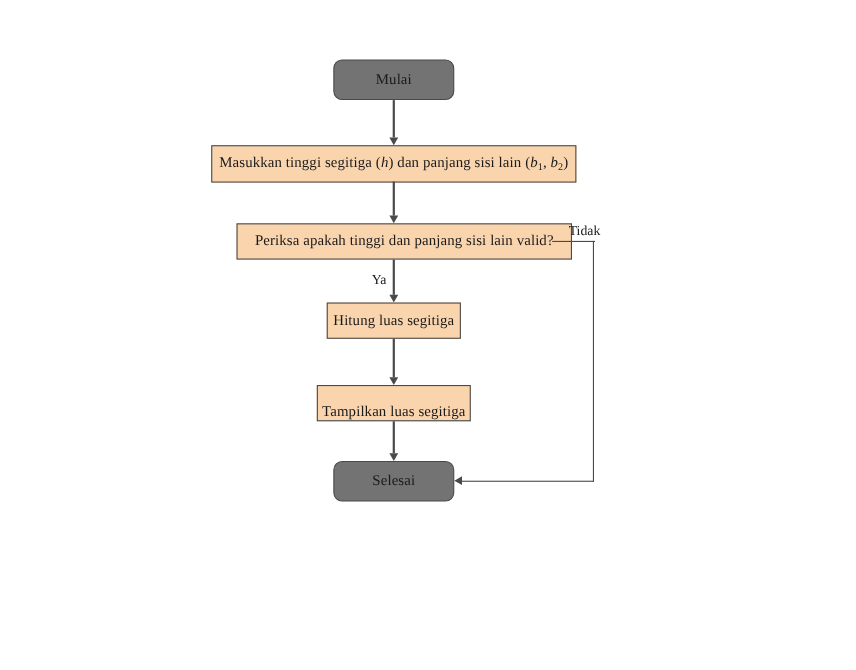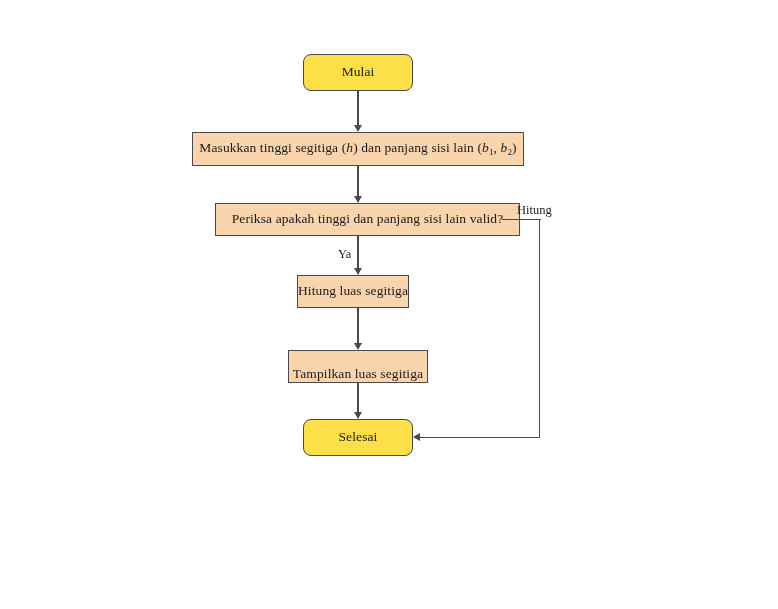--- a/index.html
+++ b/index.html
@@ -21,21 +21,21 @@
     display: flex;
     align-items: center;
     justify-content: center;
     color: #1a1a1a;
     font-size: 13.5px;
     line-height: 1.1;
     white-space: nowrap;
     letter-spacing: 0.1px;
   }
   .node-terminal {
-    background: #fde047;
+    background: #737373;
     border: 1.3px solid #4a4a4a;
     border-radius: 8px;
   }
   .node-process {
     background: #fad4ad;
     border: 1.3px solid #4a4a4a;
     border-radius: 0px;
   }
   .edge-line {
     position: absolute;
@@ -94,21 +94,21 @@
   <div class="arrow-down" style="left:353.8px; top:196px;"></div>
 
   <div class="node node-process" style="left:215px; top:203px; width:305px; height:33px;">
     <span>Periksa apakah tinggi dan panjang sisi lain valid?</span>
   </div>
 
   <div class="edge-line edge-v" style="left:357.4px; top:236px; height:32px;"></div>
   <div class="arrow-down" style="left:353.8px; top:268px;"></div>
   <div class="edge-label" style="left:338px; top:247px;font-family:Liberation Serif, serif;">Ya</div>
 
-  <div class="node node-process" style="left:297px; top:275px; width:112px; height:33px;">
+  <div class="node node-process" style="left:297px; top:275px; width:122px; height:33px;">
     <span>Hitung luas segitiga</span>
   </div>
 
   <div class="edge-line edge-v" style="left:357.4px; top:308px; height:35px;"></div>
   <div class="arrow-down" style="left:353.8px; top:343px;"></div>
 
   <div class="node node-process" style="left:288px; top:350px; width:140px; height:33px;align-items:flex-end;">
     <span>Tampilkan luas segitiga</span>
   </div>
 
@@ -116,15 +116,15 @@
   <div class="arrow-down" style="left:353.8px; top:412px;"></div>
 
   <div class="node node-terminal" style="left:303px; top:419px; width:110px; height:37px;">
     <span>Selesai</span>
   </div>
 
   <div class="edge-line edge-h" style="left:502px; top:218.7px; width:38.5px;"></div>
   <div class="edge-line edge-v" style="left:539.2px; top:218.7px; height:219px;"></div>
   <div class="edge-line edge-h" style="left:420px; top:436.7px; width:120px;"></div>
   <div class="arrow-left" style="left:413px; top:433.1px;"></div>
-  <div class="edge-label" style="left:517px; top:203px;">Hitung</div>
+  <div class="edge-label" style="left:517px; top:203px;">Tidak</div>
 
 </div>
 
 </body></html>

